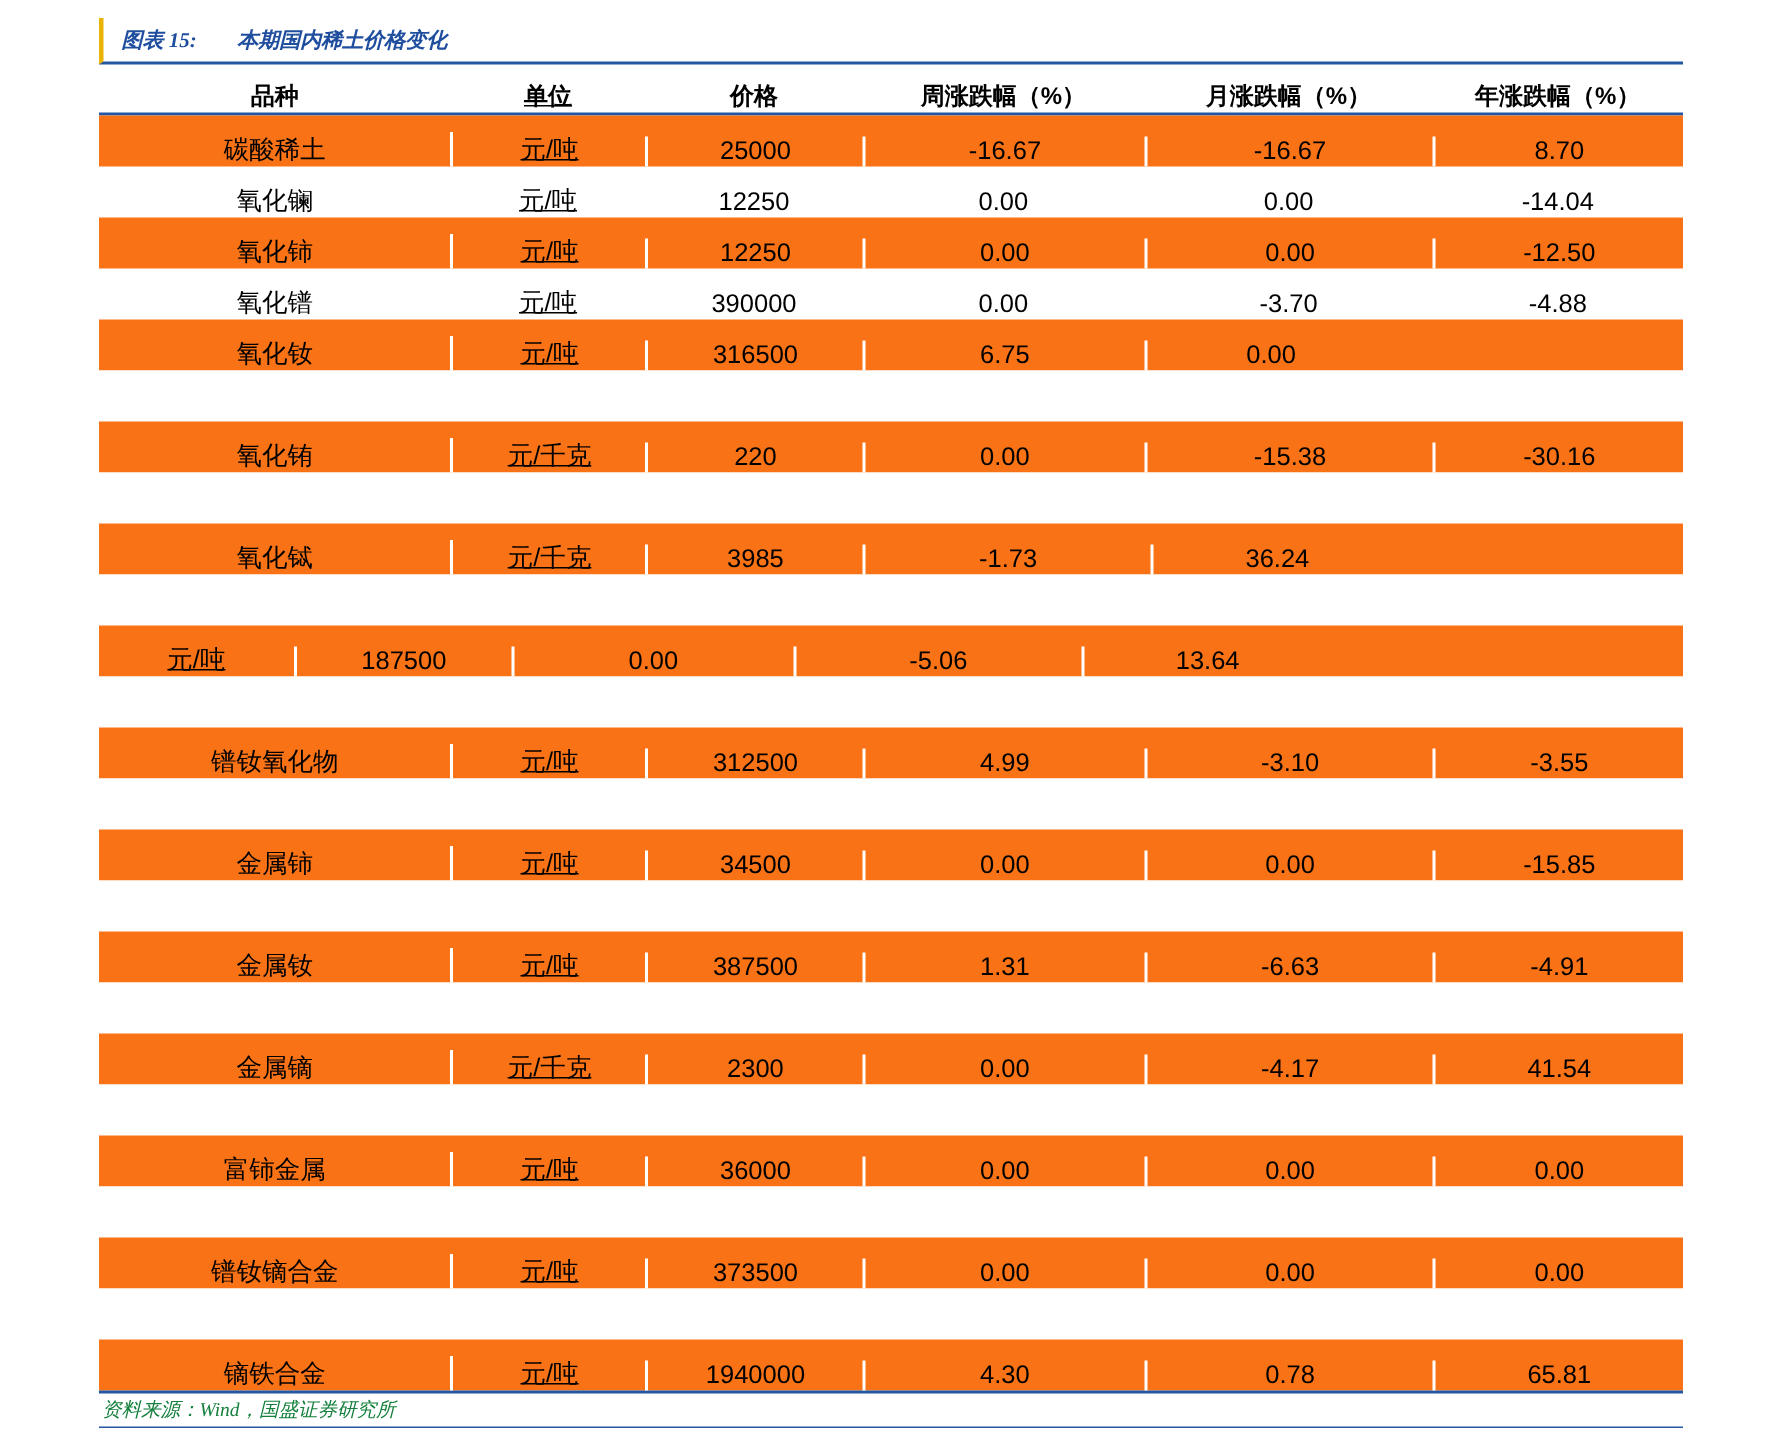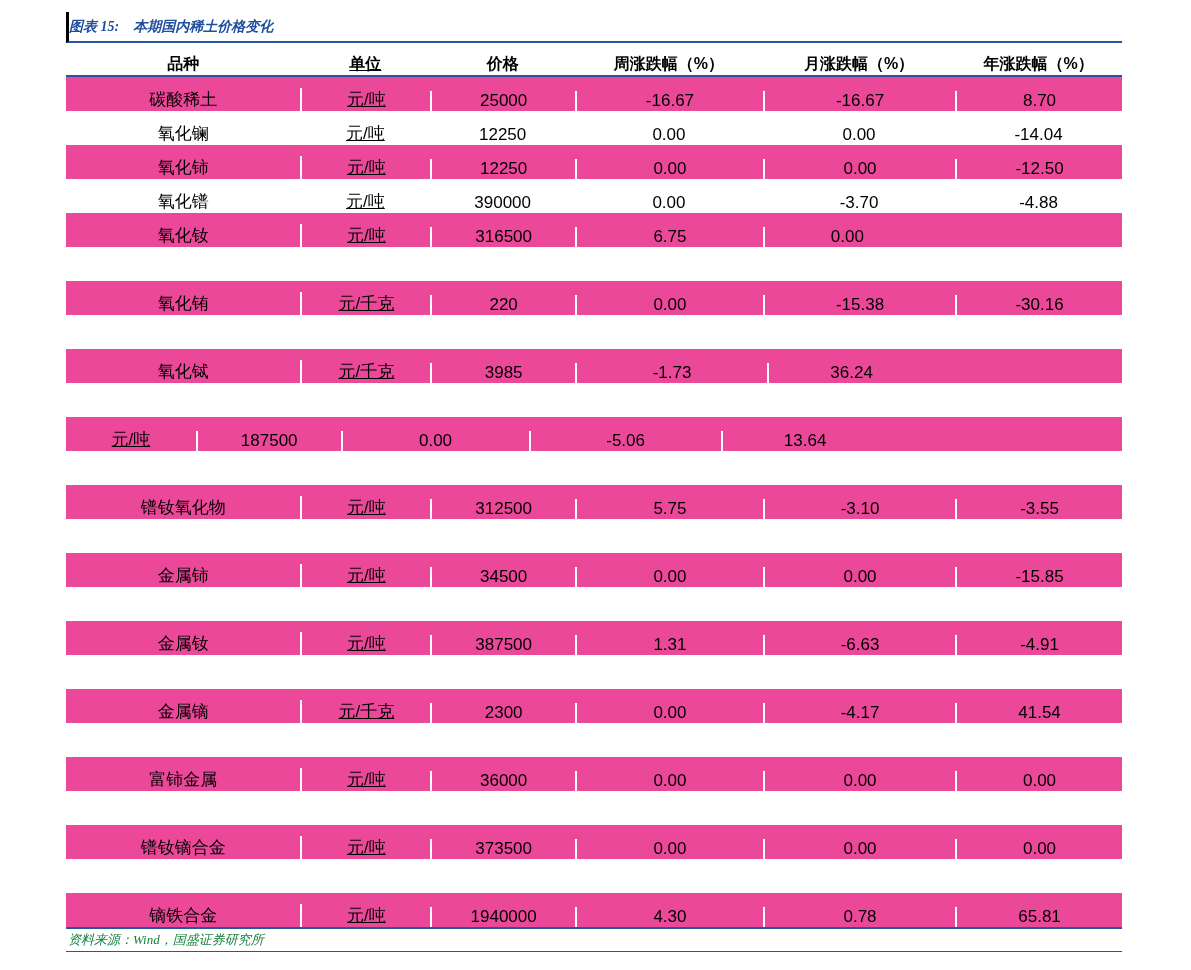--- a/index.html
+++ b/index.html
@@ -13,35 +13,36 @@
   }
   .report-block {
     position: absolute;
     left: 66px;
     top: 12px;
     width: 1056px;
   }
   
   .figure-title-bar {
     height: 31px;
-    border-left: 3px solid #000000;
+    border-left: 3px solid #eab308;
     border-bottom: 2px solid #2456A3;
     display: flex;
     align-items: center;
+    padding-left: 12px;
     box-sizing: border-box;
   }
   .figure-title-bar .label,
   .figure-title-bar .title {
     font-family: "Liberation Serif", "DejaVu Serif", serif;
     font-style: italic;
     font-weight: bold;
     font-size: 14px;
     color: #1F4E9E;
   }
-  .figure-title-bar .title { margin-left: 14px; }
+  .figure-title-bar .title { margin-left: 27px; }
   
   .price-table { width: 100%; }
   .trow, .thead-row {
     display: flex;
     height: 34px;
     align-items: flex-end;
   }
   .thead-row {
     border-bottom: 2px solid #2456A3;
     box-sizing: border-box;
@@ -58,21 +59,21 @@
   .thead-row .cell {
     font-weight: bold;
     font-size: 16px;
   }
   .c0 { width: 22.2%; }
   .c1 { width: 12.3%; text-decoration: underline; }
   .c2 { width: 13.7%; }
   .c3 { width: 17.8%; }
   .c4 { width: 18.2%; }
   .c5 { width: 15.8%; }
-  .trow.shaded { background: #ec4899; }
+  .trow.shaded { background: #f97316; }
   .trow.shaded .cell + .cell { border-left: 2px solid #ffffff; }
   .spacer-row { height: 34px; background: #ffffff; }
   .table-bottom-border { border-top: 2px solid #2456A3; }
   
   .source-row {
     height: 23px;
     display: flex;
     align-items: center;
     border-bottom: 1px solid #2456A3;
     box-sizing: border-box;
@@ -167,21 +168,21 @@
           <div class="cell c2">187500</div>
           <div class="cell c3">0.00</div>
           <div class="cell c4">-5.06</div>
           <div class="cell c5">13.64</div>
         </div>
         <div class="spacer-row"></div>
         <div class="trow shaded">
           <div class="cell c0">镨钕氧化物</div>
           <div class="cell c1">元/吨</div>
           <div class="cell c2">312500</div>
-          <div class="cell c3">5.75</div>
+          <div class="cell c3">4.99</div>
           <div class="cell c4">-3.10</div>
           <div class="cell c5">-3.55</div>
         </div>
         <div class="spacer-row"></div>
         <div class="trow shaded">
           <div class="cell c0">金属铈</div>
           <div class="cell c1">元/吨</div>
           <div class="cell c2">34500</div>
           <div class="cell c3">0.00</div>
           <div class="cell c4">0.00</div>

